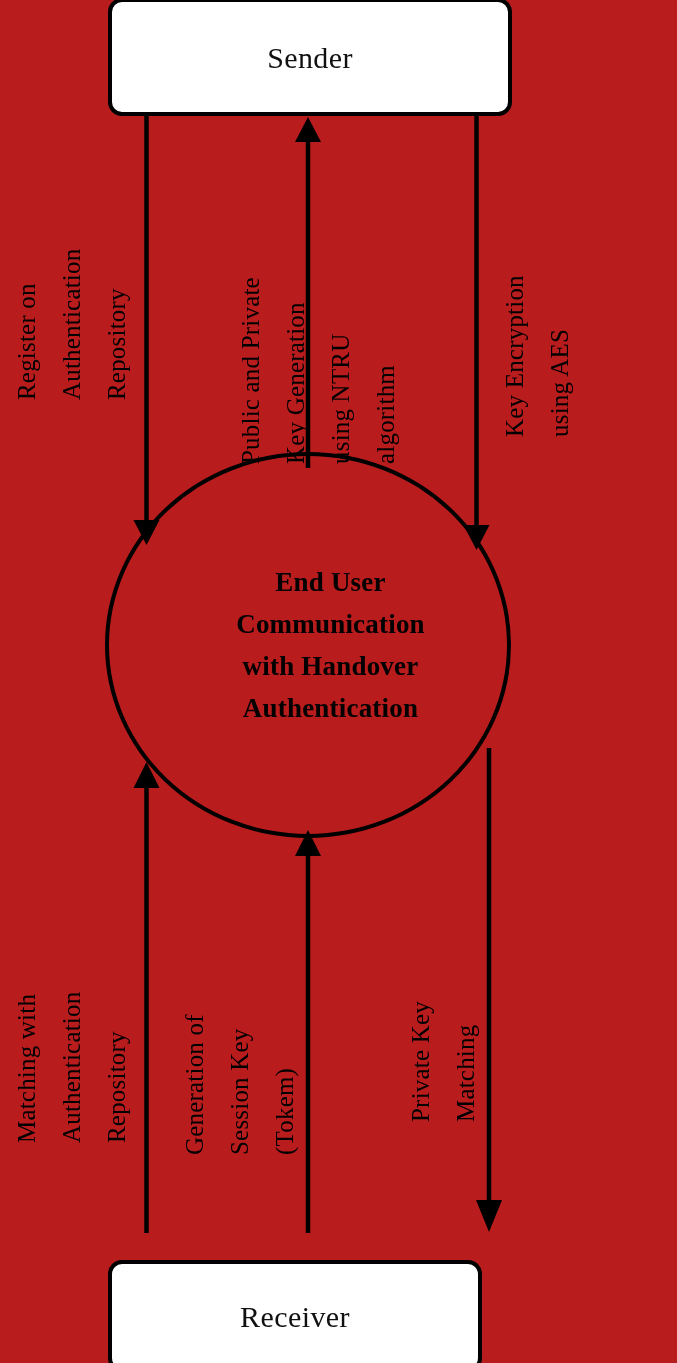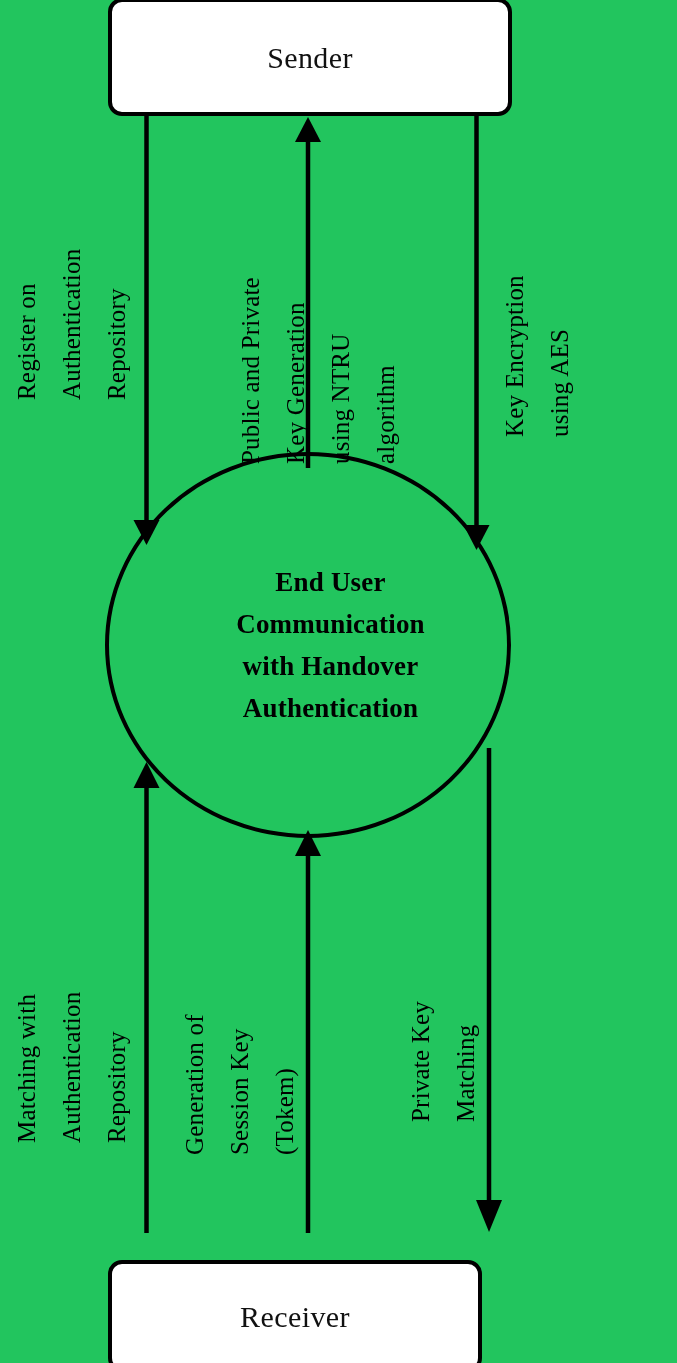--- a/index.html
+++ b/index.html
@@ -4,21 +4,21 @@
 <style>
   html, body {
     margin: 0;
     padding: 0;
     background: #ffffff;
   }
   #diagram {
     position: relative;
     width: 677px;
     height: 1363px;
-    background: #22c55e;
+    background: #b91c1c;
     overflow: hidden;
     font-family: "Liberation Serif", "DejaVu Serif", serif;
     color: #000000;
   }
   #edges-svg {
     position: absolute;
     left: 0;
     top: 0;
     width: 677px;
     height: 1363px;

